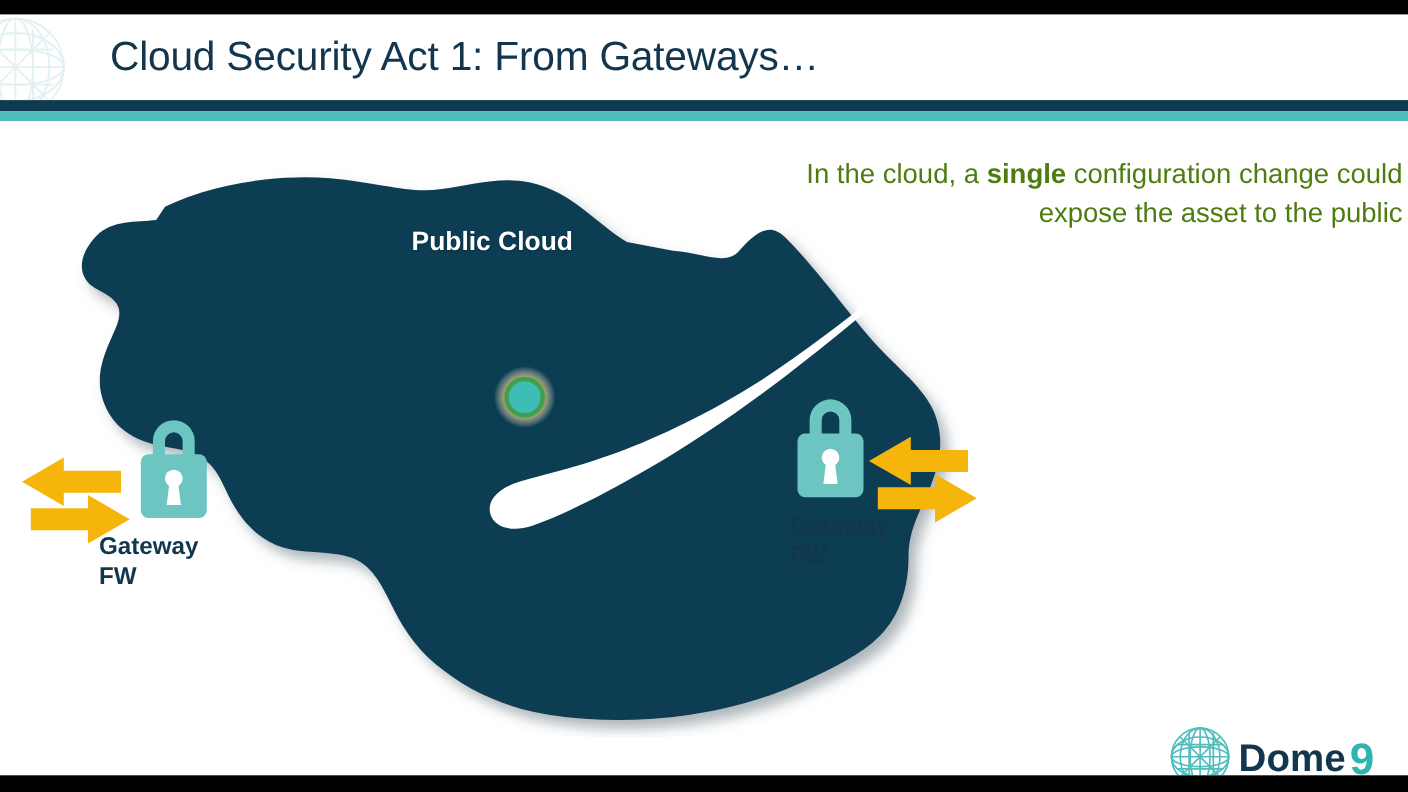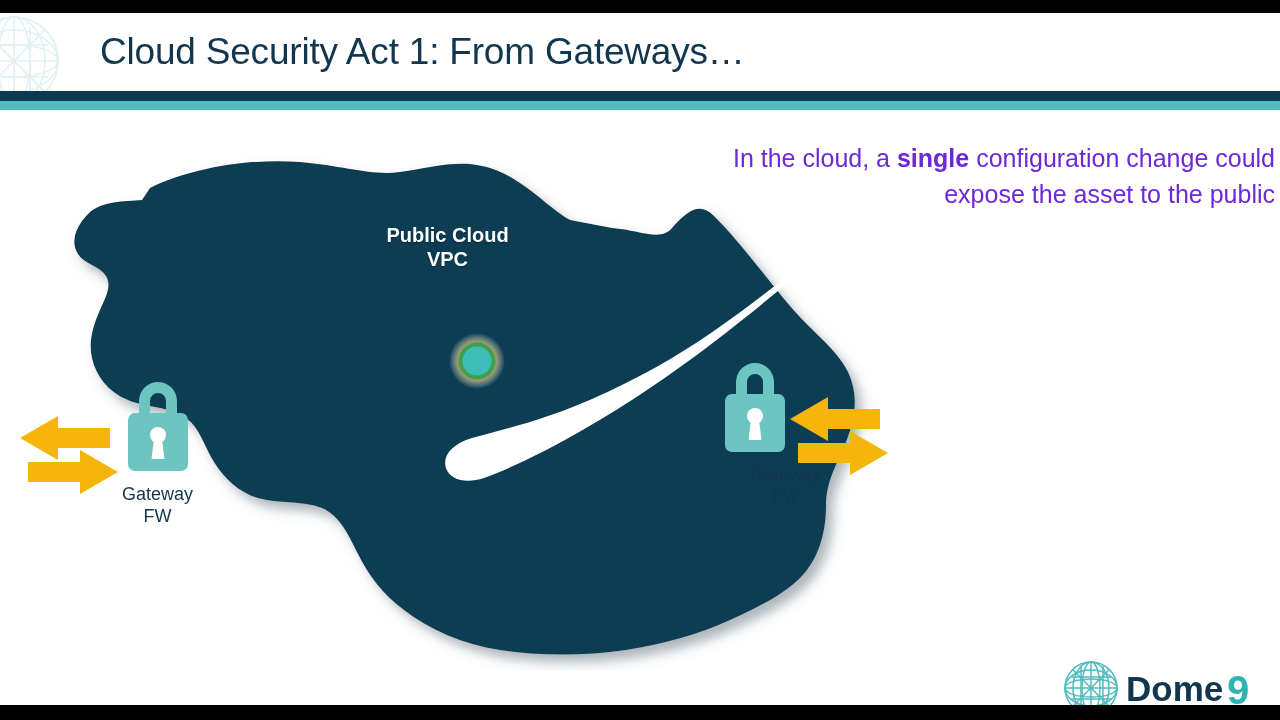--- a/index.html
+++ b/index.html
@@ -74,21 +74,21 @@
   #cloud-diagram {
     position:absolute;
     left:0; top:0;
     width:920px; height:560px;
   }
 
   
   .right-text {
     position:absolute;
     text-align:right;
-    color:#6d28d9;
+    color:#4d7c0f;
   }
   #exposure-text {
     left:680px; top:30px;
     width:595px;
     font-size:25px;
     line-height:1.45;
     font-weight:400;
   }
   #exposure-text b { font-weight:700; }
   #problem-text {
@@ -102,36 +102,35 @@
   
   .map-label {
     position:absolute;
     color:#ffffff;
     font-weight:700;
     text-align:center;
     line-height:1.18;
     text-shadow:0 1px 2px rgba(0,0,0,0.30);
   }
   #label-public-cloud {
-    left:340px; top:114px;
+    left:340px; top:96px;
     width:215px;
-    font-size:20px;
+    font-size:24px;
   }
   #label-internal-vm {
     left:445px; top:272px;
     width:175px;
     font-size:17px;
   }
   .gw-label {
     position:absolute;
     color:#13364f;
-    font-weight:400;
-    text-align:center;
+    font-weight:700;
     line-height:1.22;
-    font-size:18px;
+    font-size:22px;
   }
   #label-gateway-fw-left  { left:90px;  top:374px; width:135px; }
   #label-gateway-fw-right { left:718px; top:355px; width:135px; }
 
   
   #dome9-logo {
     position:absolute;
     left:1062px; top:548px;
     width:212px; height:60px;
   }
@@ -262,21 +261,20 @@
           </g>
           <g>
             <path fill="#f5b50a" d="M 880,299 h -52 v -12 l -38,22 l 38,22 v -12 h 52 z"></path>
             <path fill="#f5b50a" d="M 798,333 h 52 v -12 l 38,22 l -38,22 v -12 h -52 z"></path>
           </g>
         </g>
       </svg>
 
       <div class="map-label" id="label-public-cloud">
         <div>Public Cloud</div>
-        <div>VPC</div>
       </div>
 
 
       <div class="gw-label" id="label-gateway-fw-left">
         <div>Gateway</div>
         <div>FW</div>
       </div>
 
       <div class="gw-label" id="label-gateway-fw-right">
         <div>Gateway</div>

